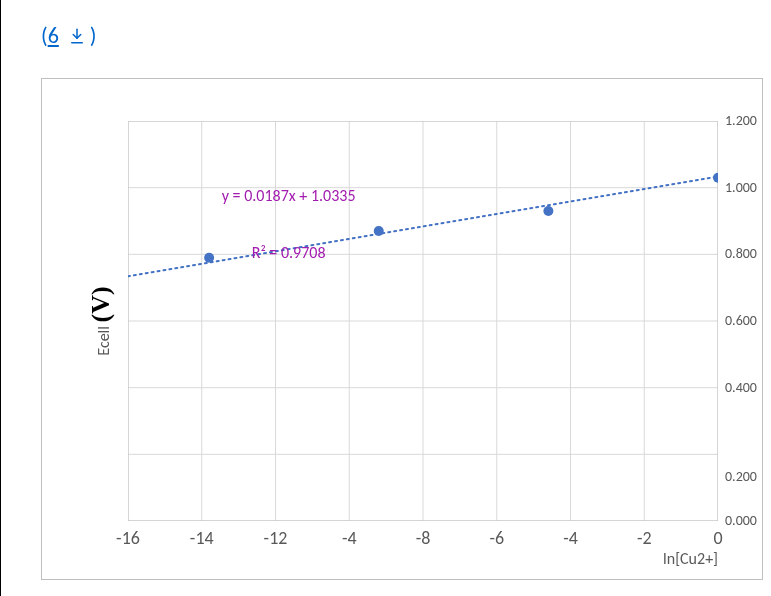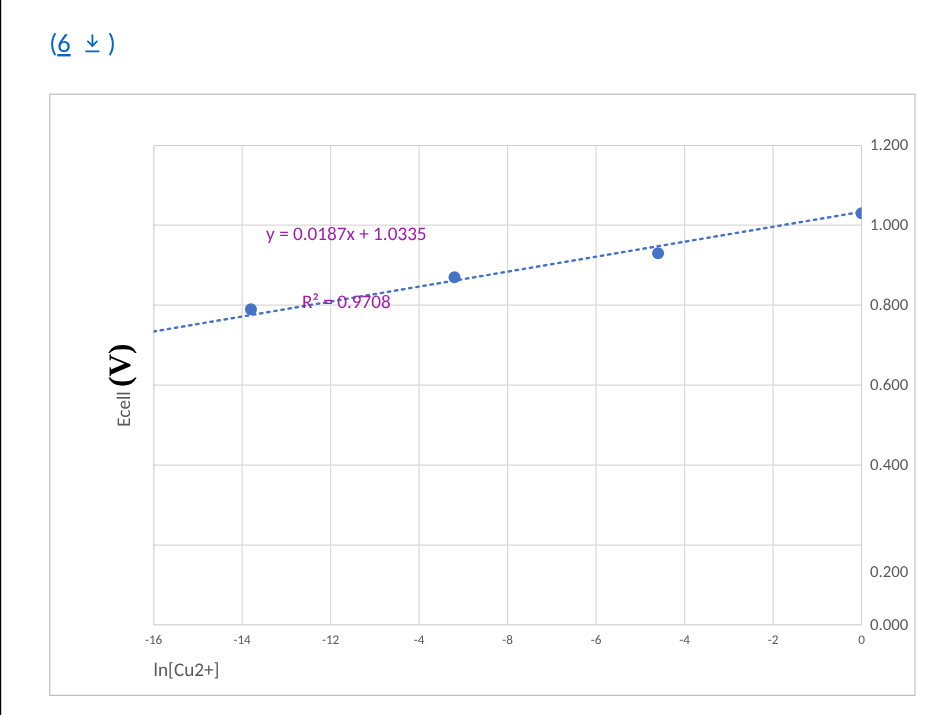--- a/index.html
+++ b/index.html
@@ -10,22 +10,22 @@
   .chart-box{position:absolute;left:40px;top:78px;width:720px;height:500px;border:1px solid #bfbfbf;background:#fff;}
   .chart-title{position:absolute;left:0;right:0;top:6px;text-align:center;font-size:20px;color:#595959;}
   .plot{position:absolute;left:86px;top:42px;width:590px;height:400px;}
   .plot svg{position:absolute;left:0;top:0;}
   .ylab-group{position:absolute;left:10px;top:42px;width:60px;height:400px;}
   .ylabel{position:absolute;left:14px;top:50%;transform:translateY(-50%) rotate(-90deg);transform-origin:center;font-size:16px;color:#595959;white-space:nowrap;}
   .ylabel .unit{font-family:'Times New Roman',serif;font-size:26px;font-weight:bold;color:#000;}
   .yticks{position:absolute;left:680px;top:42px;height:400px;}
   .yticks span{position:absolute;left:0;font-size:14px;color:#595959;background:#fff;padding:0 3px;}
   .xticks{position:absolute;left:86px;top:448px;width:590px;}
-  .xticks span{position:absolute;top:0;transform:translateX(-50%);font-size:11px;color:#595959;}
-  .xlabel{position:absolute;left:86px;width:590px;top:470px;text-align:left;font-size:16px;color:#595959;}
+  .xticks span{position:absolute;top:0;transform:translateX(-50%);font-size:18px;color:#595959;}
+  .xlabel{position:absolute;left:86px;width:590px;top:470px;text-align:right;font-size:16px;color:#595959;}
   .eq{position:absolute;font-size:16px;color:#a21caf;white-space:pre;text-align:center;}
   .eq .line{display:block;}
 </style>
 </head>
 <body>
 
 <div class="page">
 
   <div class="header-link">
     <span>(</span><a href="#">6</a>

